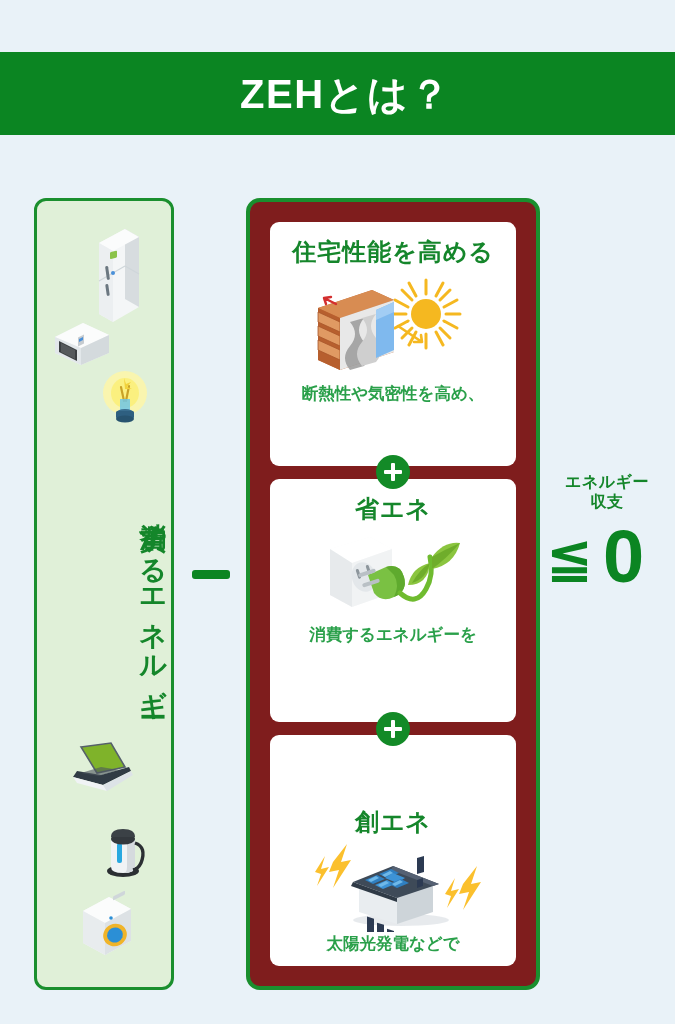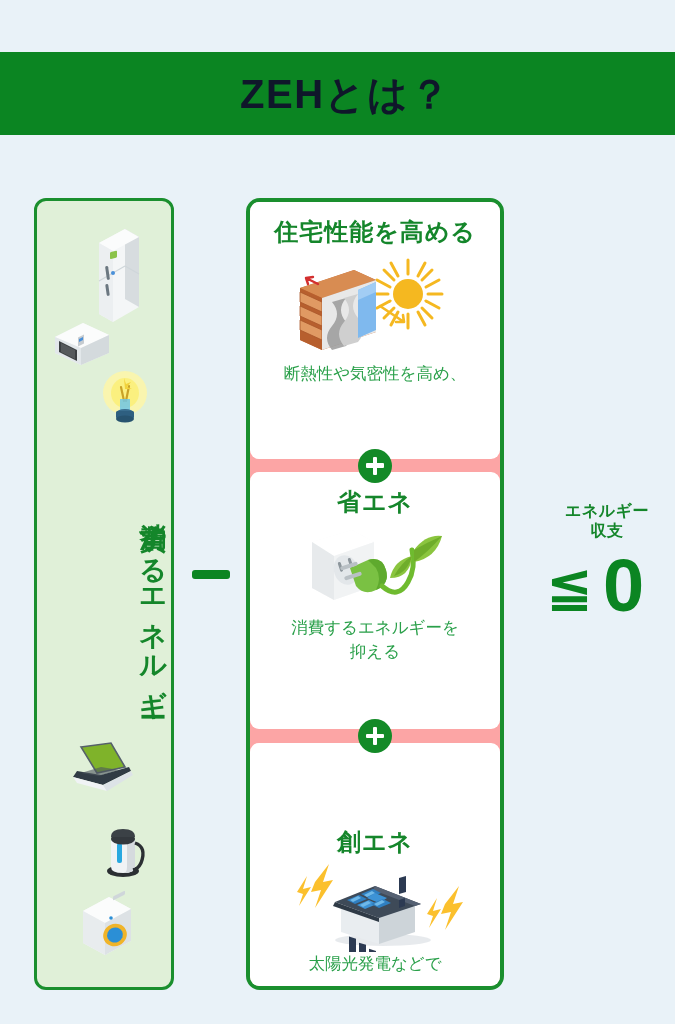--- a/index.html
+++ b/index.html
@@ -10,21 +10,21 @@
     overflow: hidden;
   }
   .page { position: relative; width: 675px; height: 1024px; background: #e9f2f8; }
 
   
   .banner {
     position: absolute; left: 0; top: 52px; width: 675px; height: 83px;
     background: #0b8522; display: flex; align-items: center; justify-content: center;
   }
   .banner-title {
-    color: #0f172a; font-size: 40px; font-weight: bold; letter-spacing: 1.5px;
+    color: #ffffff; font-size: 40px; font-weight: bold; letter-spacing: 1.5px;
     line-height: 1;
     margin-left: 16px;
   }
 
   
   .left-panel {
     position: absolute; left: 34px; top: 198px; width: 140px; height: 792px;
     background: #e0f0d8; border: 3px solid #1a8f2e; border-radius: 12px;
   }
   .vtext {
@@ -39,59 +39,59 @@
   .appl { position: absolute; }
 
   
   .minus {
     position: absolute; left: 192px; top: 570px; width: 38px; height: 9px;
     background: #0b8522; border-radius: 3px;
   }
 
   
   .mid-col {
-    position: absolute; left: 246px; top: 198px; width: 258px; height: 792px;
+    position: absolute; left: 246px; top: 198px; width: 294px; height: 792px;
     border: 4px solid #1a8f2e; border-radius: 14px;
-    background: #fca5a5; padding: 0;
+    background: #7f1d1d; padding: 20px;
     display: flex; flex-direction: column;
   }
   .card {
     background: #ffffff; border-radius: 9px; position: relative;
     display: flex; flex-direction: column; align-items: center;
     padding: 14px 10px 10px 10px;
   }
   .card.c1 { height: 262px; }
   .card.c2 { height: 262px; }
   .card.c3 { height: 248px; justify-content: flex-end; }
   .gap { height: 14px; position: relative; }
 
   .card-title {
     color: #15862b; font-size: 24px; font-weight: bold; letter-spacing: 1px;
     text-align: center; margin-bottom: 2px;
   }
   .card-desc {
     color: #2aa04a; font-size: 16.5px; line-height: 1.45; text-align: center;
-    font-weight: 400;
+    font-weight: 700;
   }
   .icon-area { display: flex; align-items: center; justify-content: center; }
 
   .plus-badge {
     position: absolute; left: 50%; transform: translate(-50%, -50%);
     width: 34px; height: 34px; border-radius: 50%;
     background: #138a27; display: flex; align-items: center; justify-content: center;
     z-index: 5;
   }
   .plus-badge::before, .plus-badge::after {
     content: ""; position: absolute; background: #fff; border-radius: 1px;
   }
   .plus-badge::before { width: 18px; height: 4.5px; }
   .plus-badge::after { width: 4.5px; height: 18px; }
 
   
-  .eq { position: absolute; left: 520px; top: 501px; width: 150px; }
+  .eq { position: absolute; left: 520px; top: 472px; width: 150px; }
   .eq-label {
     color: #14862a; font-size: 16px; font-weight: bold; text-align: center;
     line-height: 1.25; letter-spacing: 0.5px; margin-left: 24px;
   }
   .eq-row {
     display: flex; align-items: center; justify-content: center;
     margin-top: 8px;
   }
   .eq-sign { color: #0b8522; font-size: 56px; font-weight: bold; line-height: 1;
              margin-right: 10px; }
@@ -268,21 +268,20 @@
           <path d="M92 66 Q108 80 118 62 Q126 48 122 30" stroke="#6fbb2f" stroke-width="5" fill="none" stroke-linecap="round"></path>
 
           <path d="M122 36 Q104 40 100 58 Q120 58 122 36 Z" fill="#8bc53f"></path>
           <path d="M122 36 Q112 42 104 56 Q118 52 122 36 Z" fill="#6fad2b"></path>
           <path d="M124 30 Q136 14 152 16 Q146 38 124 42 Z" fill="#8bc53f"></path>
           <path d="M124 30 Q138 22 152 16 Q138 32 124 42 Z" fill="#6fad2b"></path>
         </svg>
       </div>
       <div class="card-desc">
         <div>消費するエネルギーを</div>
-        <div>抑える</div>
       </div>
     </div>
 
     <div class="gap">
       <div class="plus-badge" style="top:50%;"></div>
     </div>
 
     <div class="card c3">
       <div class="card-title">創エネ</div>
       <div class="icon-area">

